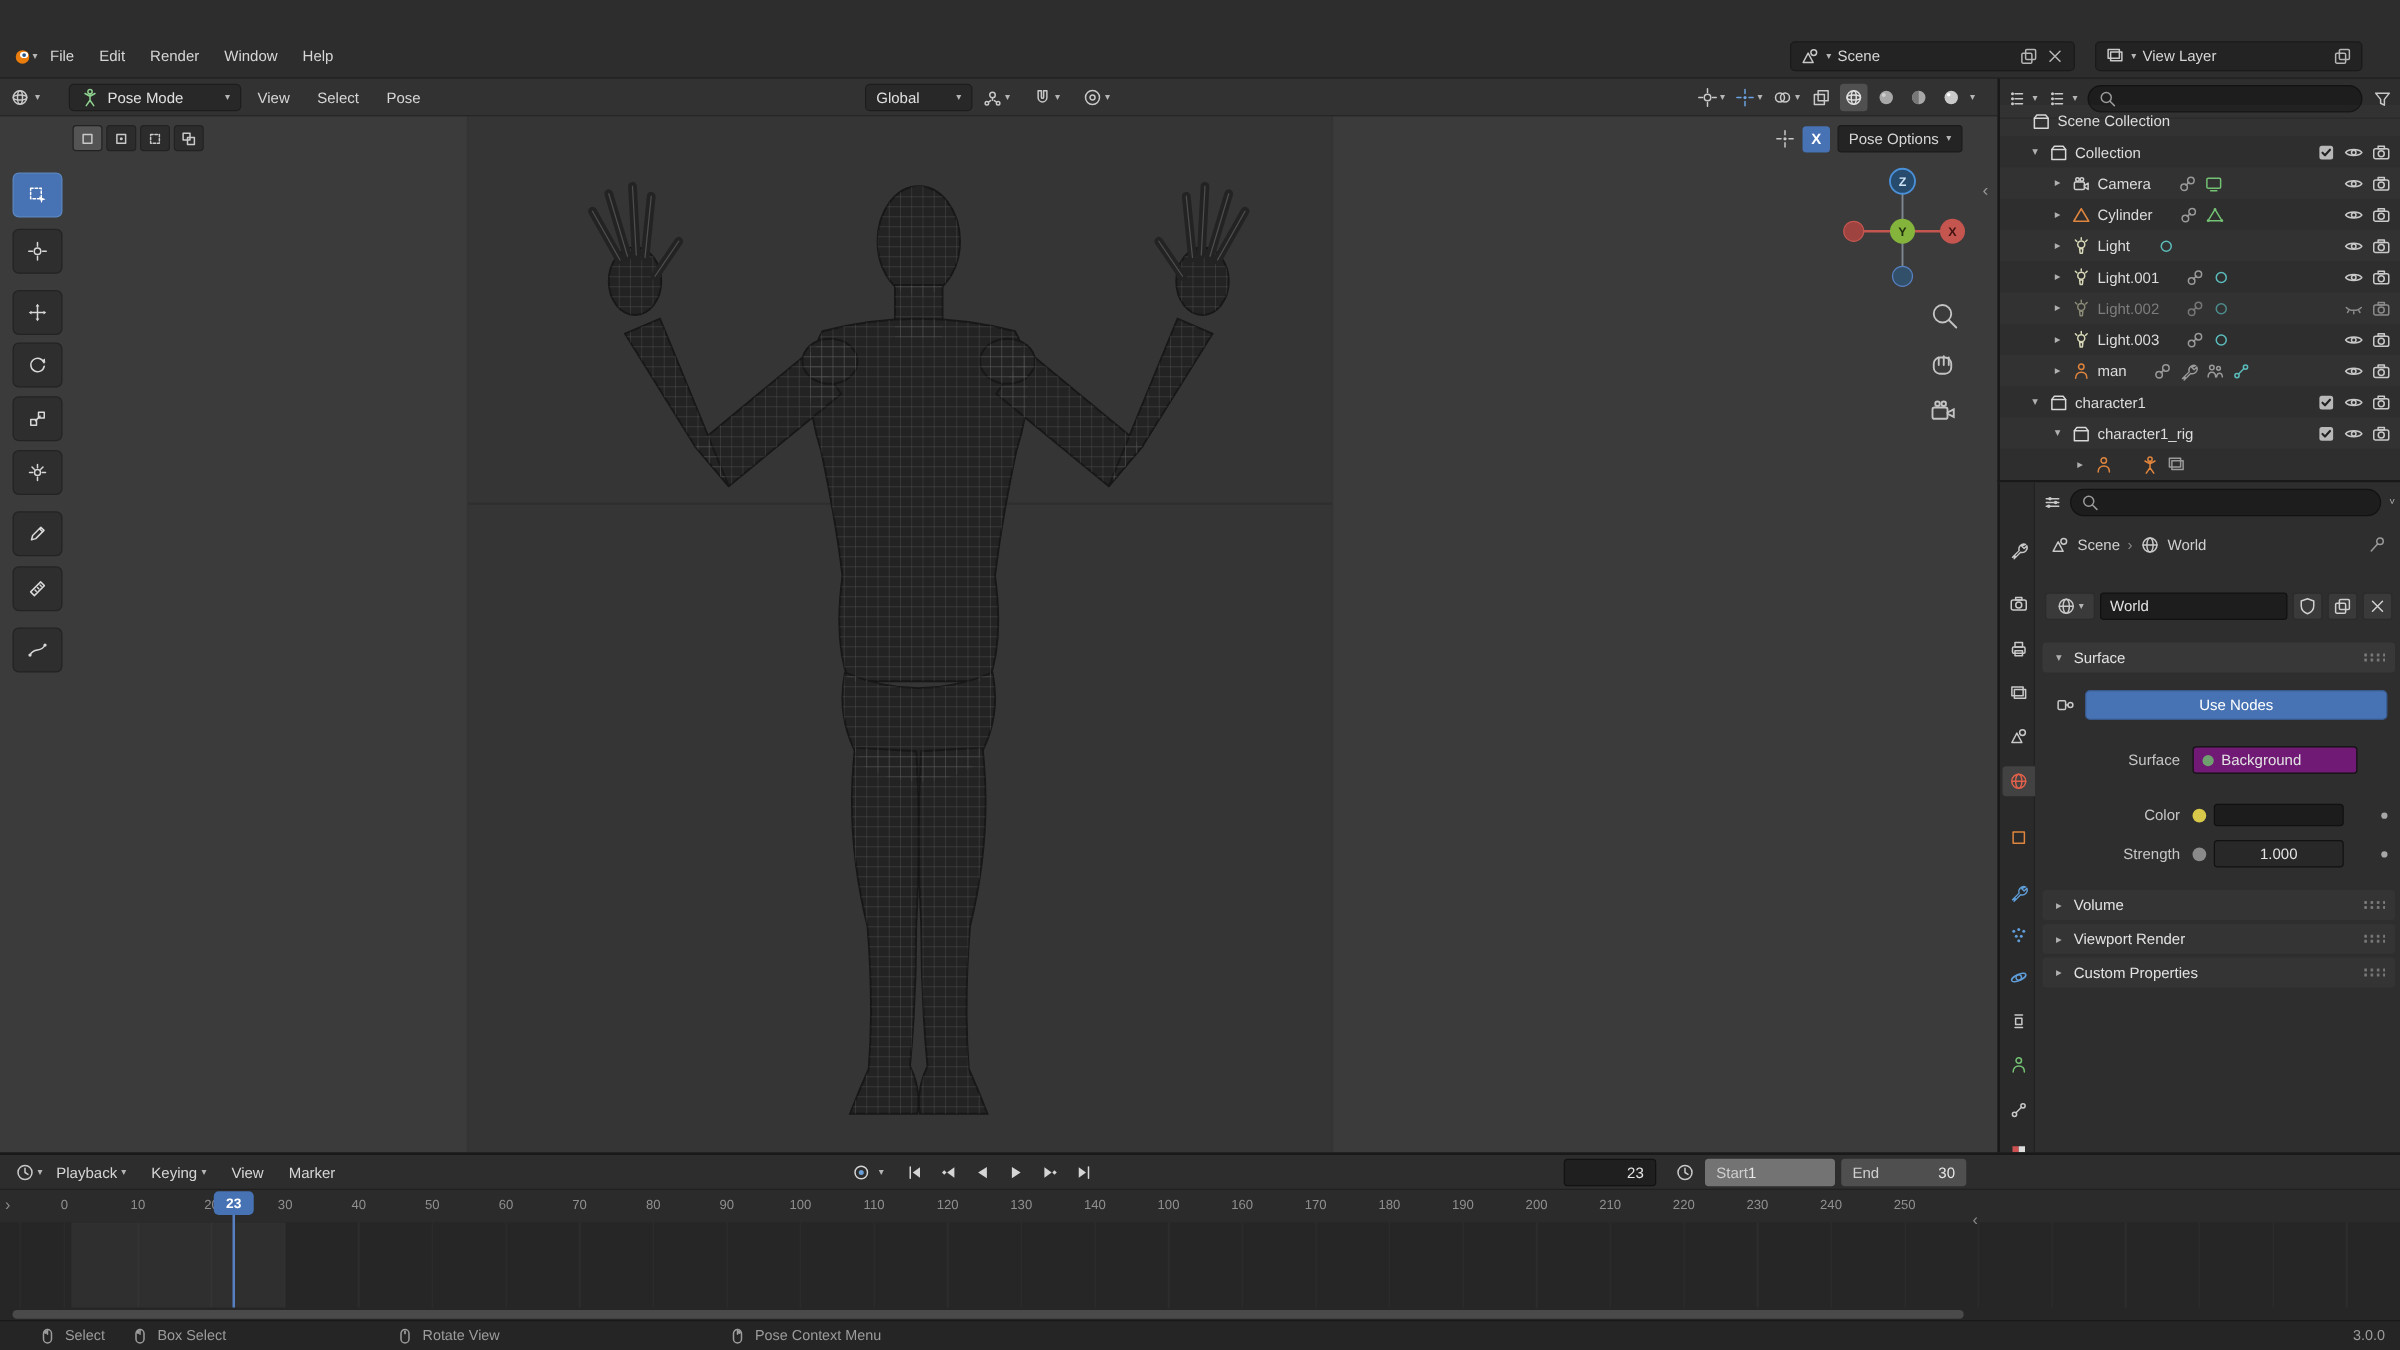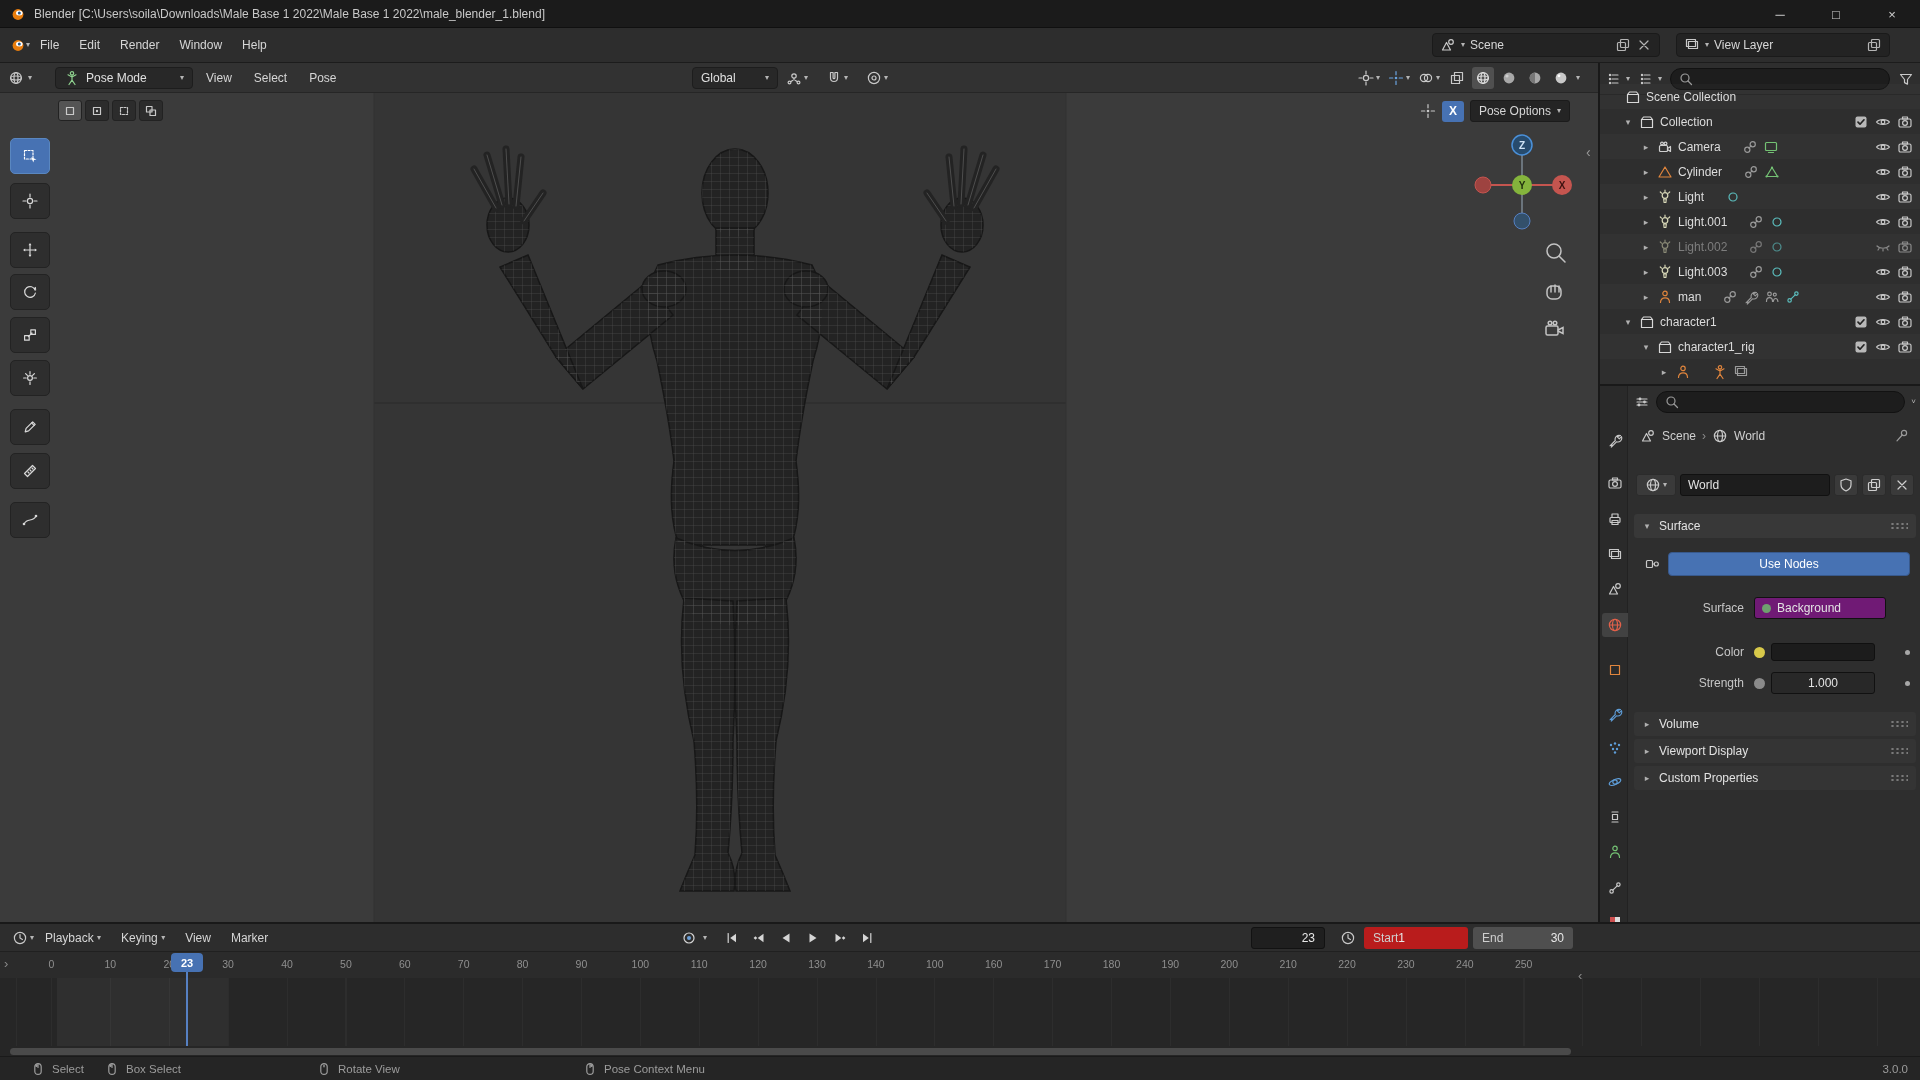--- a/index.html
+++ b/index.html
@@ -398,37 +398,20 @@
       </symbol>
 <symbol id="i-sqdot4" viewBox="0 0 16 16">
         <rect x="3.5" y="3.5" width="5.5" height="5.5"></rect>
         <rect x="7" y="7" width="5.5" height="5.5"></rect>
       </symbol>
 </defs>
 </svg>
 
 <div class="app">
 
-  <div class="abs titlebar">
-    <svg class="ic">
-        <use href="#i-blender"></use>
-      </svg>
-    <span class="tb-title">Blender [C:\Users\soila\Downloads\Male Base 1 2022\Male Base 1 2022\male_blender_1.blend]</span>
-    <div class="winbtns">
-      <div class="winbtn">
-          <span>─</span>
-        </div>
-      <div class="winbtn">
-          <span>□</span>
-        </div>
-      <div class="winbtn close">
-          <span>×</span>
-        </div>
-    </div>
-  </div>
 
   <div class="abs topbar">
     <svg class="ic" style="margin-left:10px">
         <use href="#i-blender"></use>
       </svg>
     <span class="caret">▾</span>
     <div class="menu">File</div>
     <div class="menu">Edit</div>
     <div class="menu">Render</div>
     <div class="menu">Window</div>
@@ -1128,21 +1111,21 @@
         </div>
         <span class="dot"></span>
       </div>
       <div class="sect" style="top:326px;background:#343434">
         <span class="ol-arrow">▸</span>
         <span>Volume</span>
         <span class="grip"></span>
       </div>
       <div class="sect" style="top:353px;background:#343434">
         <span class="ol-arrow">▸</span>
-        <span>Viewport Display</span>
+        <span>Viewport Render</span>
         <span class="grip"></span>
       </div>
       <div class="sect" style="top:380px;background:#343434">
         <span class="ol-arrow">▸</span>
         <span>Custom Properties</span>
         <span class="grip"></span>
       </div>
     </div>
   </div>
 
@@ -1193,21 +1176,21 @@
               <use href="#p-end"></use>
             </svg>
           </div>
       </div>
       <div class="tl-field" style="position:absolute;left:1251px;width:74px;background:#1f1f1f;border:1px solid #121212;justify-content:flex-end">
         <span>23</span>
       </div>
       <svg class="ic ic14" style="position:absolute;left:1340px;color:#c9c9c9">
           <use href="#i-clock"></use>
         </svg>
-      <div class="tl-field" style="position:absolute;left:1364px;width:104px;background:#b91c1c;justify-content:flex-start">
+      <div class="tl-field" style="position:absolute;left:1364px;width:104px;background:#737373;justify-content:flex-start">
         <span style="color:#cfcfcf">Start</span>
         <span>1</span>
       </div>
       <div class="tl-field" style="position:absolute;left:1473px;width:100px;background:#4f4f4f;justify-content:space-between">
         <span style="color:#cfcfcf">End</span>
         <span>30</span>
       </div>
     </div>
     <div class="ruler">
       <div class="ticks">

